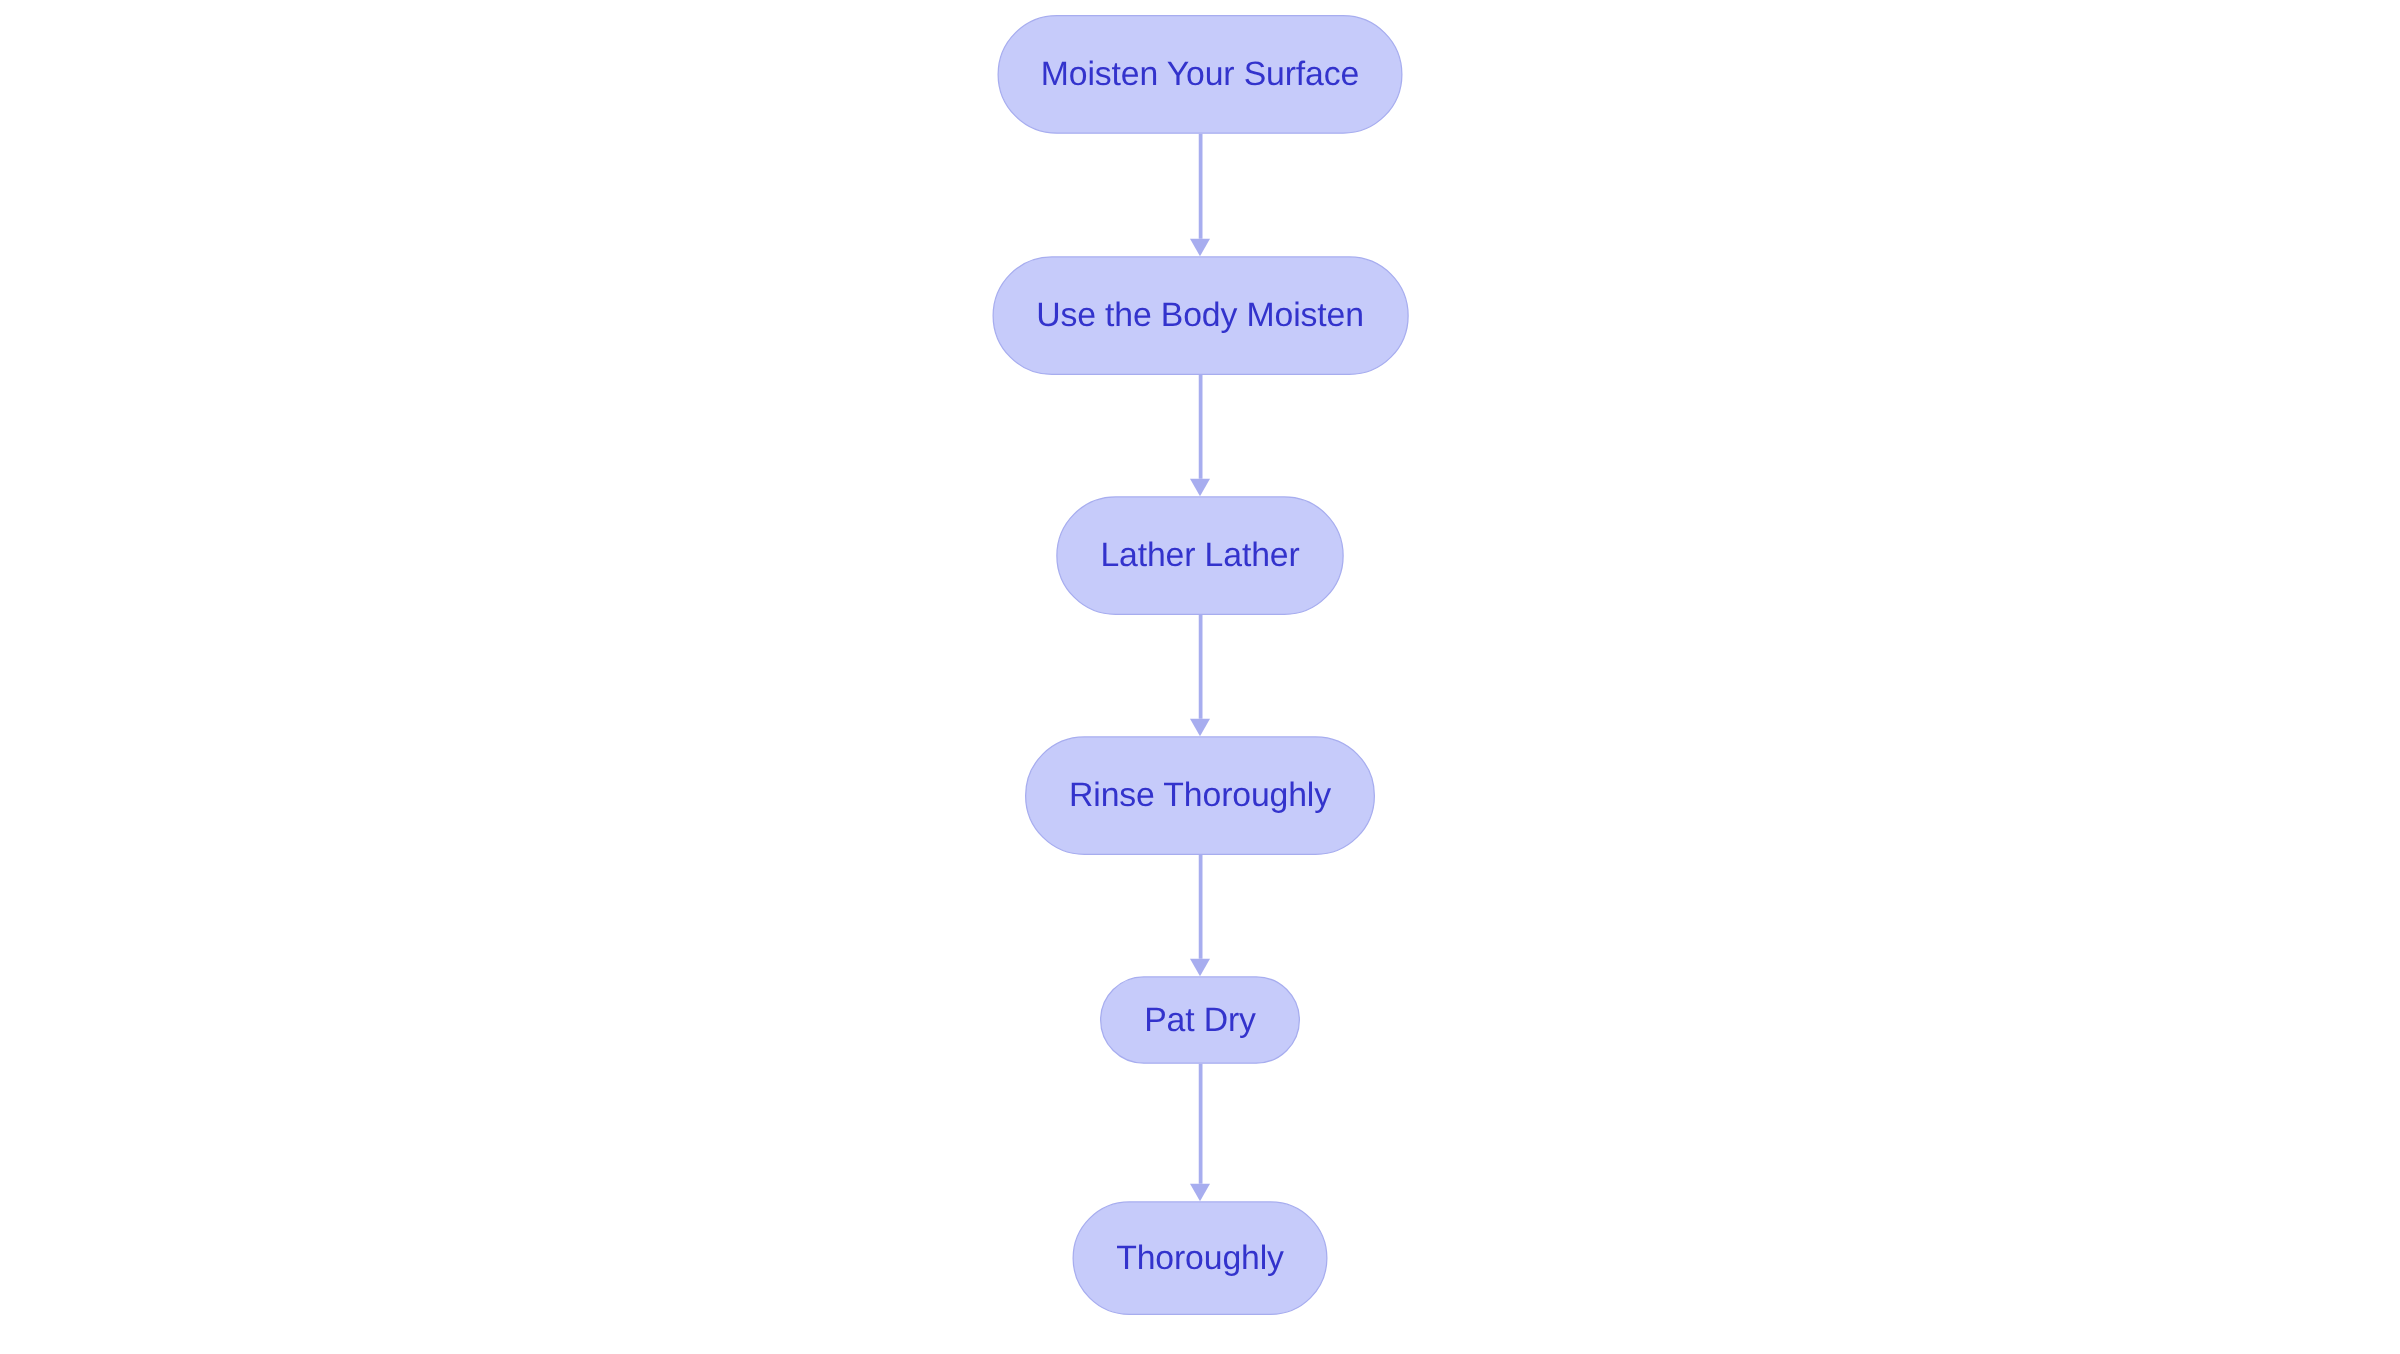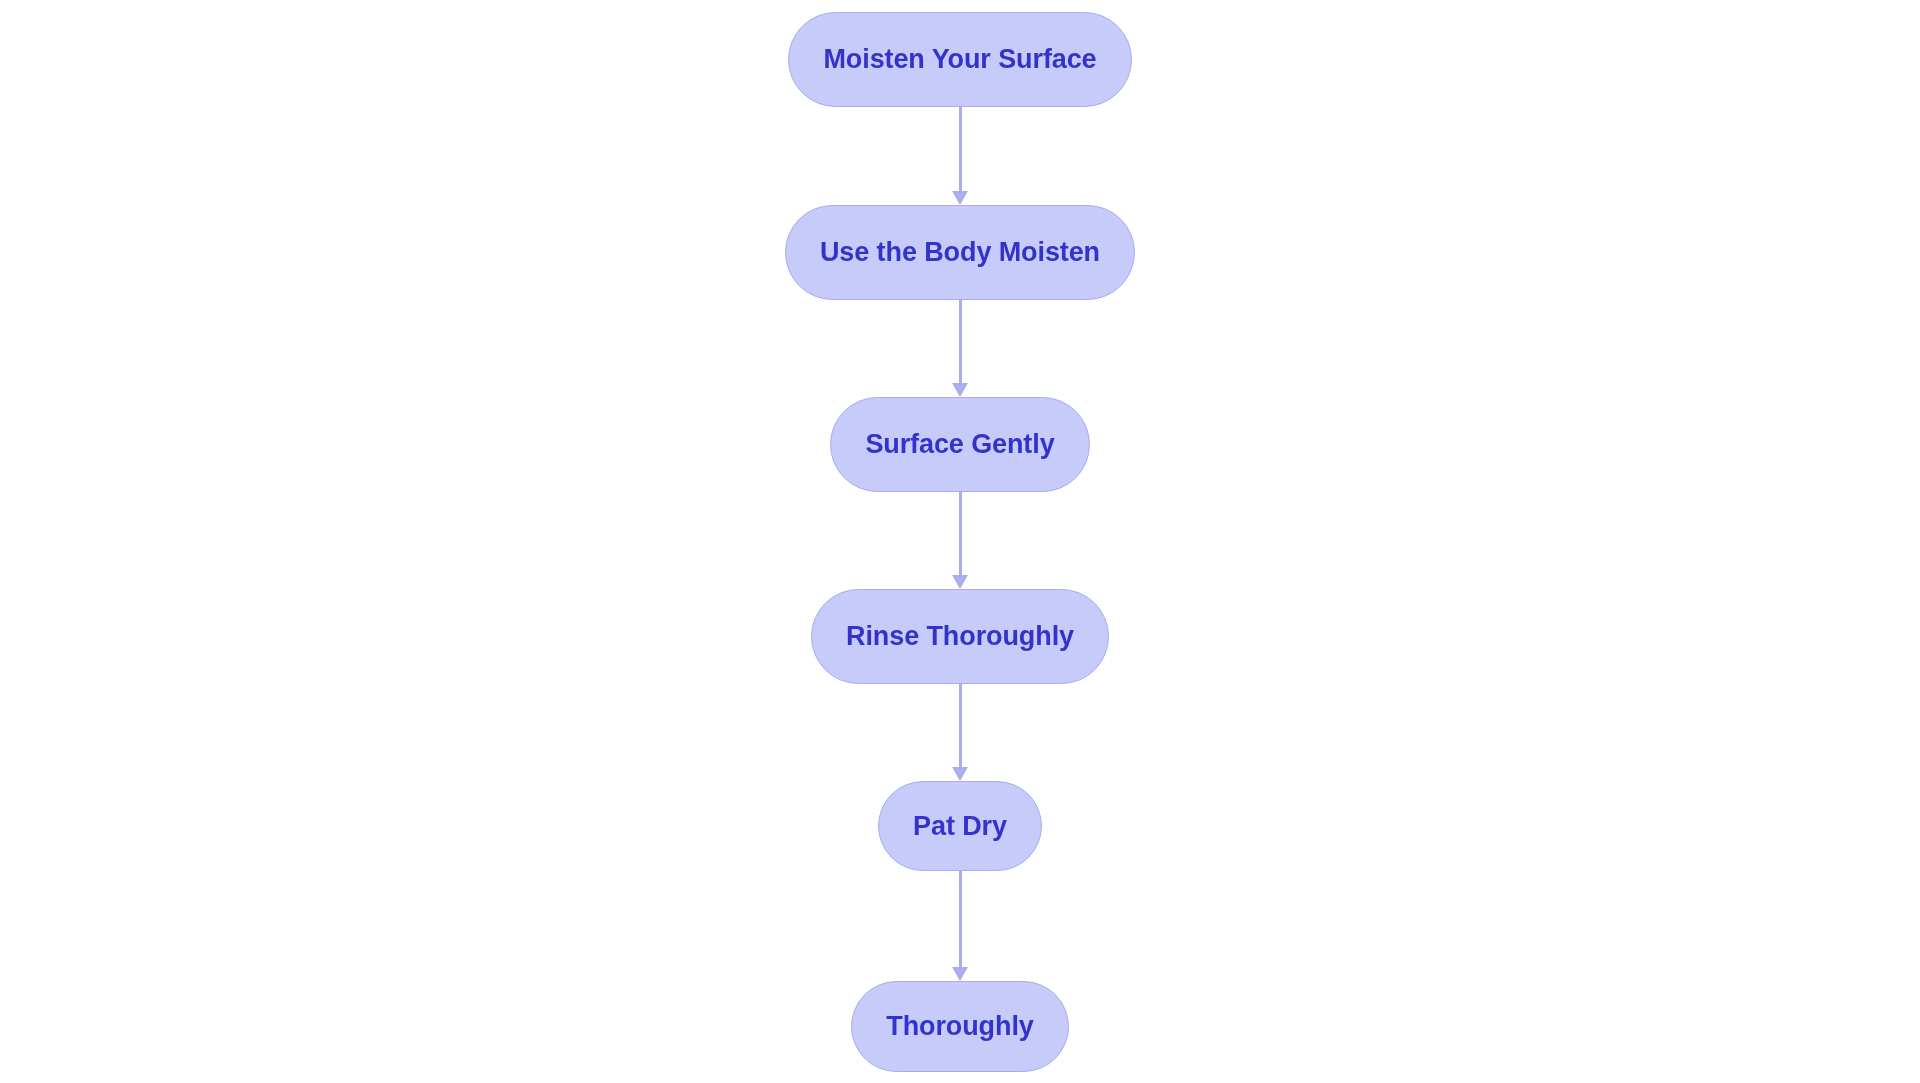--- a/index.html
+++ b/index.html
@@ -38,34 +38,34 @@
     background: #c6cbfa;
     border: 1px solid #a7adef;
     border-radius: 999px;
     color: #3333cc;
     display: flex;
     align-items: center;
     justify-content: center;
     text-align: left;
     font-family: "Liberation Sans", sans-serif;
     font-size: 27px;
-    font-weight: 700;
+    font-weight: 400;
     letter-spacing: -0.1px;
     line-height: 1;
     white-space: nowrap;
     padding: 16px 34px;
     flex: none;
   }
 
   
   .node-1 { height: 95px; min-width: 320px; margin-top: 12px; }
   .node-2 { height: 95px; min-width: 333px; }
   .node-3 { height: 95px; min-width: 228px; }
   .node-4 { height: 95px; min-width: 268px; }
-  .node-5 { height: 90px; min-width: 155px; }
+  .node-5 { height: 70px; min-width: 155px; }
   .node-6 { height: 91px; min-width: 192px; }
 
   
   .connector {
     position: relative;
     width: 18px;
     flex: none;
     display: flex;
     flex-direction: column;
     align-items: center;
@@ -103,21 +103,21 @@
       <div class="arrow-head"></div>
     </div>
 
     <div class="node node-2">Use the Body Moisten</div>
 
     <div class="connector connector-2">
       <div class="stem"></div>
       <div class="arrow-head"></div>
     </div>
 
-    <div class="node node-3">Surface Gently</div>
+    <div class="node node-3">Lather Lather</div>
 
     <div class="connector connector-3">
       <div class="stem"></div>
       <div class="arrow-head"></div>
     </div>
 
     <div class="node node-4">Rinse Thoroughly</div>
 
     <div class="connector connector-4">
       <div class="stem"></div>

